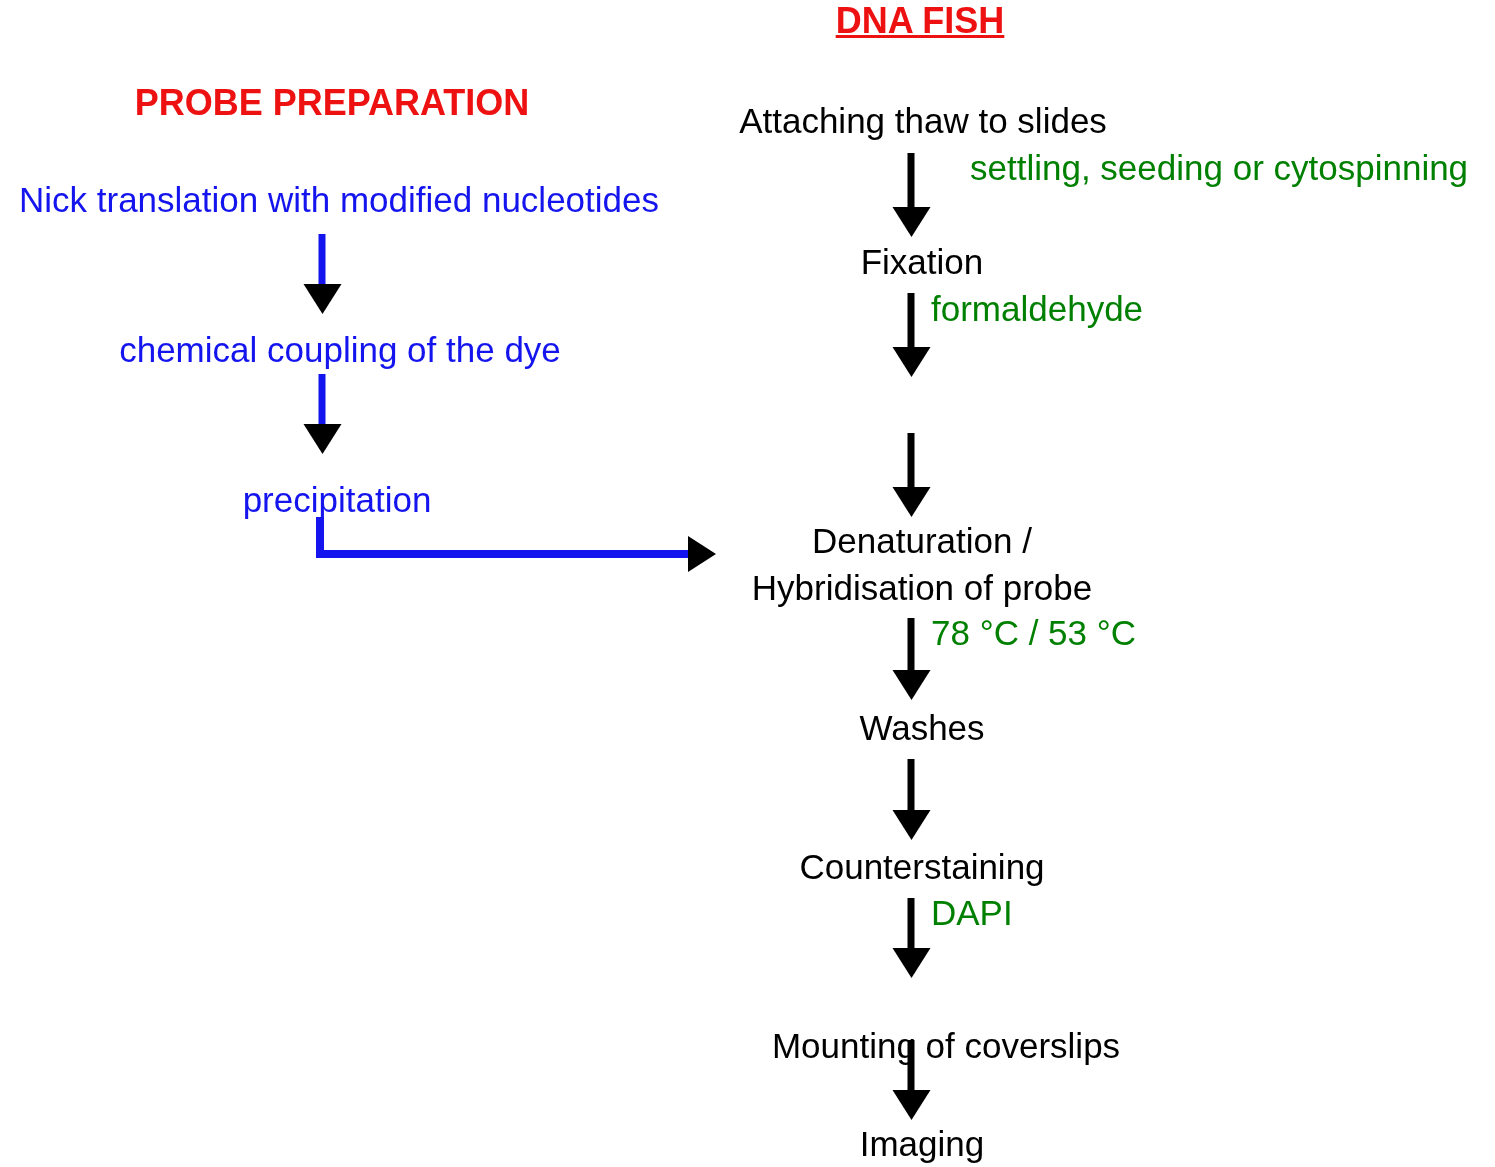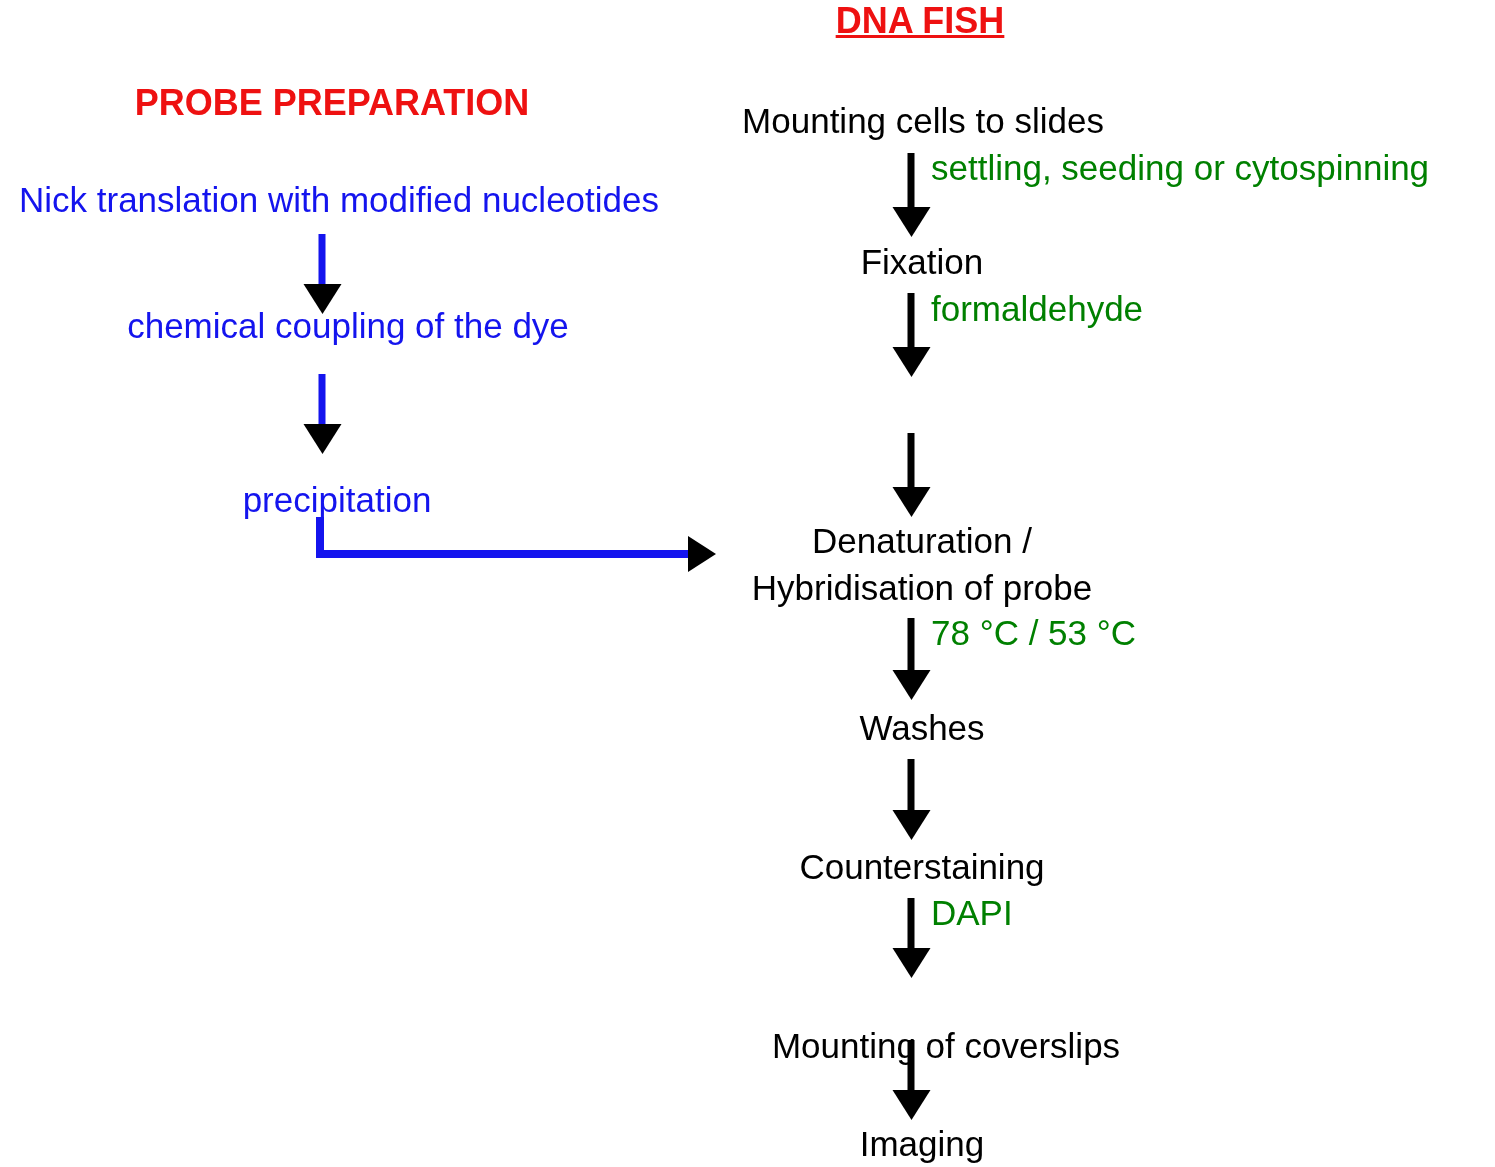--- a/index.html
+++ b/index.html
@@ -75,36 +75,36 @@
 <body>
 
 <div class="canvas">
 
   <div class="lbl title" style="left:332px; top:84px;">PROBE PREPARATION</div>
 
   <div class="lbl blue" style="left:339px; top:182px;">Nick translation with modified nucleotides</div>
 
   <div class="varrow blue-bar" style="left:322px; top:234px; height:50px;"></div>
 
-  <div class="lbl blue" style="left:340px; top:308px;margin-left:8px;">chemical coupling of the dye</div>
+  <div class="lbl blue" style="left:340px; top:332px;">chemical coupling of the dye</div>
 
   <div class="varrow blue-bar" style="left:322px; top:374px; height:50px;"></div>
 
   <div class="lbl blue" style="left:337px; top:462px;margin-top:20px;">precipitation</div>
 
   <div class="elbow-v"></div>
   <div class="elbow-h"></div>
   <div class="elbow-head"></div>
 
   <div class="lbl title" style="left:920px; top:2px;text-decoration:underline;">DNA FISH</div>
 
-  <div class="lbl" style="left:923px; top:103px;">Mounting cells to slides</div>
+  <div class="lbl" style="left:923px; top:103px;">Attaching thaw to slides</div>
 
   <div class="varrow black-bar" style="left:911px; top:153px; height:54px;"></div>
-  <div class="note" style="left:931px; top:150px;text-align:center;">settling, seeding or cytospinning</div>
+  <div class="note" style="left:970px; top:150px;text-align:center;">settling, seeding or cytospinning</div>
 
   <div class="lbl" style="left:922px; top:244px;">Fixation</div>
 
   <div class="varrow black-bar" style="left:911px; top:293px; height:54px;"></div>
   <div class="note" style="left:931px; top:291px;">formaldehyde</div>
 
 
   <div class="varrow black-bar" style="left:911px; top:433px; height:54px;"></div>
 
   <div class="lbl" style="left:922px; top:523px;">Denaturation /</div>

